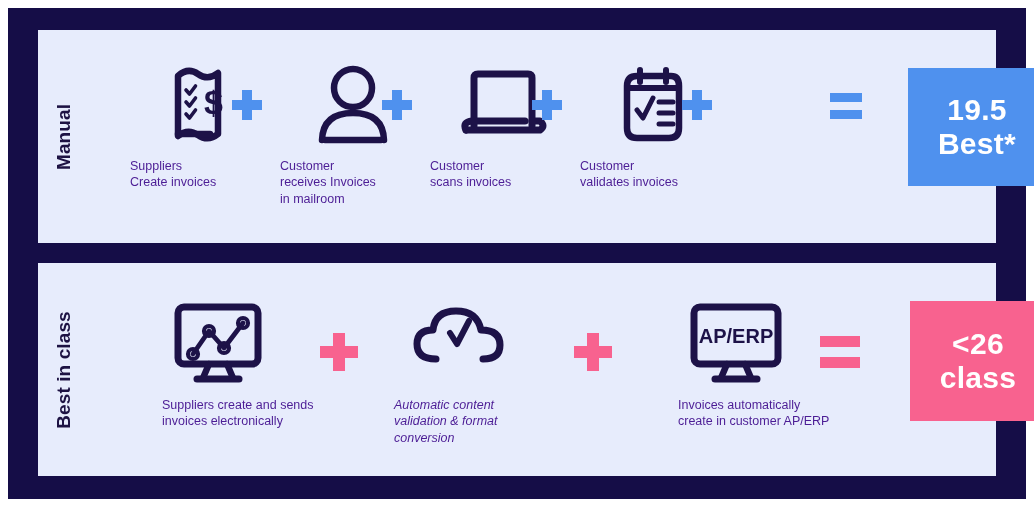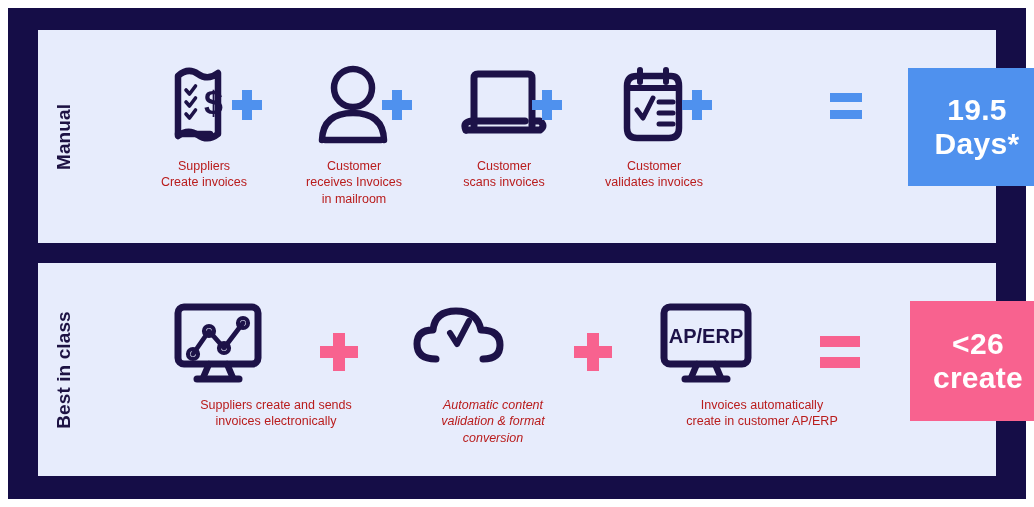--- a/index.html
+++ b/index.html
@@ -82,22 +82,22 @@
   .step .icon-wrap {
     height: 92px;
     display: flex;
     align-items: center;
     justify-content: center;
   }
   .step .caption {
     margin-top: 8px;
     font-size: 12.5px;
     line-height: 1.30;
-    color: #b91c1c;
-    text-align: center;
+    color: #4c1d95;
+    text-align: left;
     padding-left: 2px;
   }
 
   .op {
     position: absolute;
     display: flex;
     align-items: center;
     justify-content: center;
   }
 
@@ -260,21 +260,21 @@
           <span class="plus" style="color:#4f91ee"></span>
         </div>
 
 
         <div class="op" style="left:730px; top:63px;">
           <span class="equals" style="color:#4f91ee"></span>
         </div>
 
         <div class="result-box rb-manual">
           <div class="line">19.5</div>
-          <div class="line">Days*</div>
+          <div class="line">Best*</div>
         </div>
 
       </div>
     </div>
 
     <div class="panel panel-best">
 
       <div class="row-label row-label-best">
         <span>Best in class</span>
       </div>
@@ -311,39 +311,39 @@
           </div>
           <div class="caption" style="white-space:pre-line">Automatic content
 validation &amp; format
 conversion</div>
         </div>
 
         <div class="op" style="left:474px; top:70px;">
           <span class="plus plus-lg" style="color:#f8628f"></span>
         </div>
 
-        <div class="step" style="left:546px; top:34px; width:230px;">
+        <div class="step" style="left:576px; top:34px; width:230px;">
           <div class="icon-wrap" style="justify-content:flex-start; padding-left:6px;">
             <svg width="108" height="92" viewBox="0 0 108 92">
               <rect class="ink" x="12" y="10" width="84" height="57" rx="6" style="stroke-width:7"></rect>
               <text class="ink-fill" x="54" y="46" text-anchor="middle" font-family="'Liberation Sans', sans-serif" font-size="20" font-weight="bold">AP/ERP</text>
               <path class="ink" d="M45 67 L39 81 M63 67 L69 81" style="stroke-width:6.5"></path>
               <path class="ink" d="M33 82 L75 82" style="stroke-width:7"></path>
             </svg>
           </div>
           <div class="caption" style="white-space:pre-line">Invoices automatically
 create in customer AP/ERP</div>
         </div>
 
         <div class="op" style="left:720px; top:73px;">
           <span class="equals equals-lg" style="color:#f8628f"></span>
         </div>
 
         <div class="result-box rb-best">
           <div class="line">&lt;26</div>
-          <div class="line">create</div>
+          <div class="line">class</div>
         </div>
 
       </div>
     </div>
 
   </div>
 </div>
 
 </body></html>

